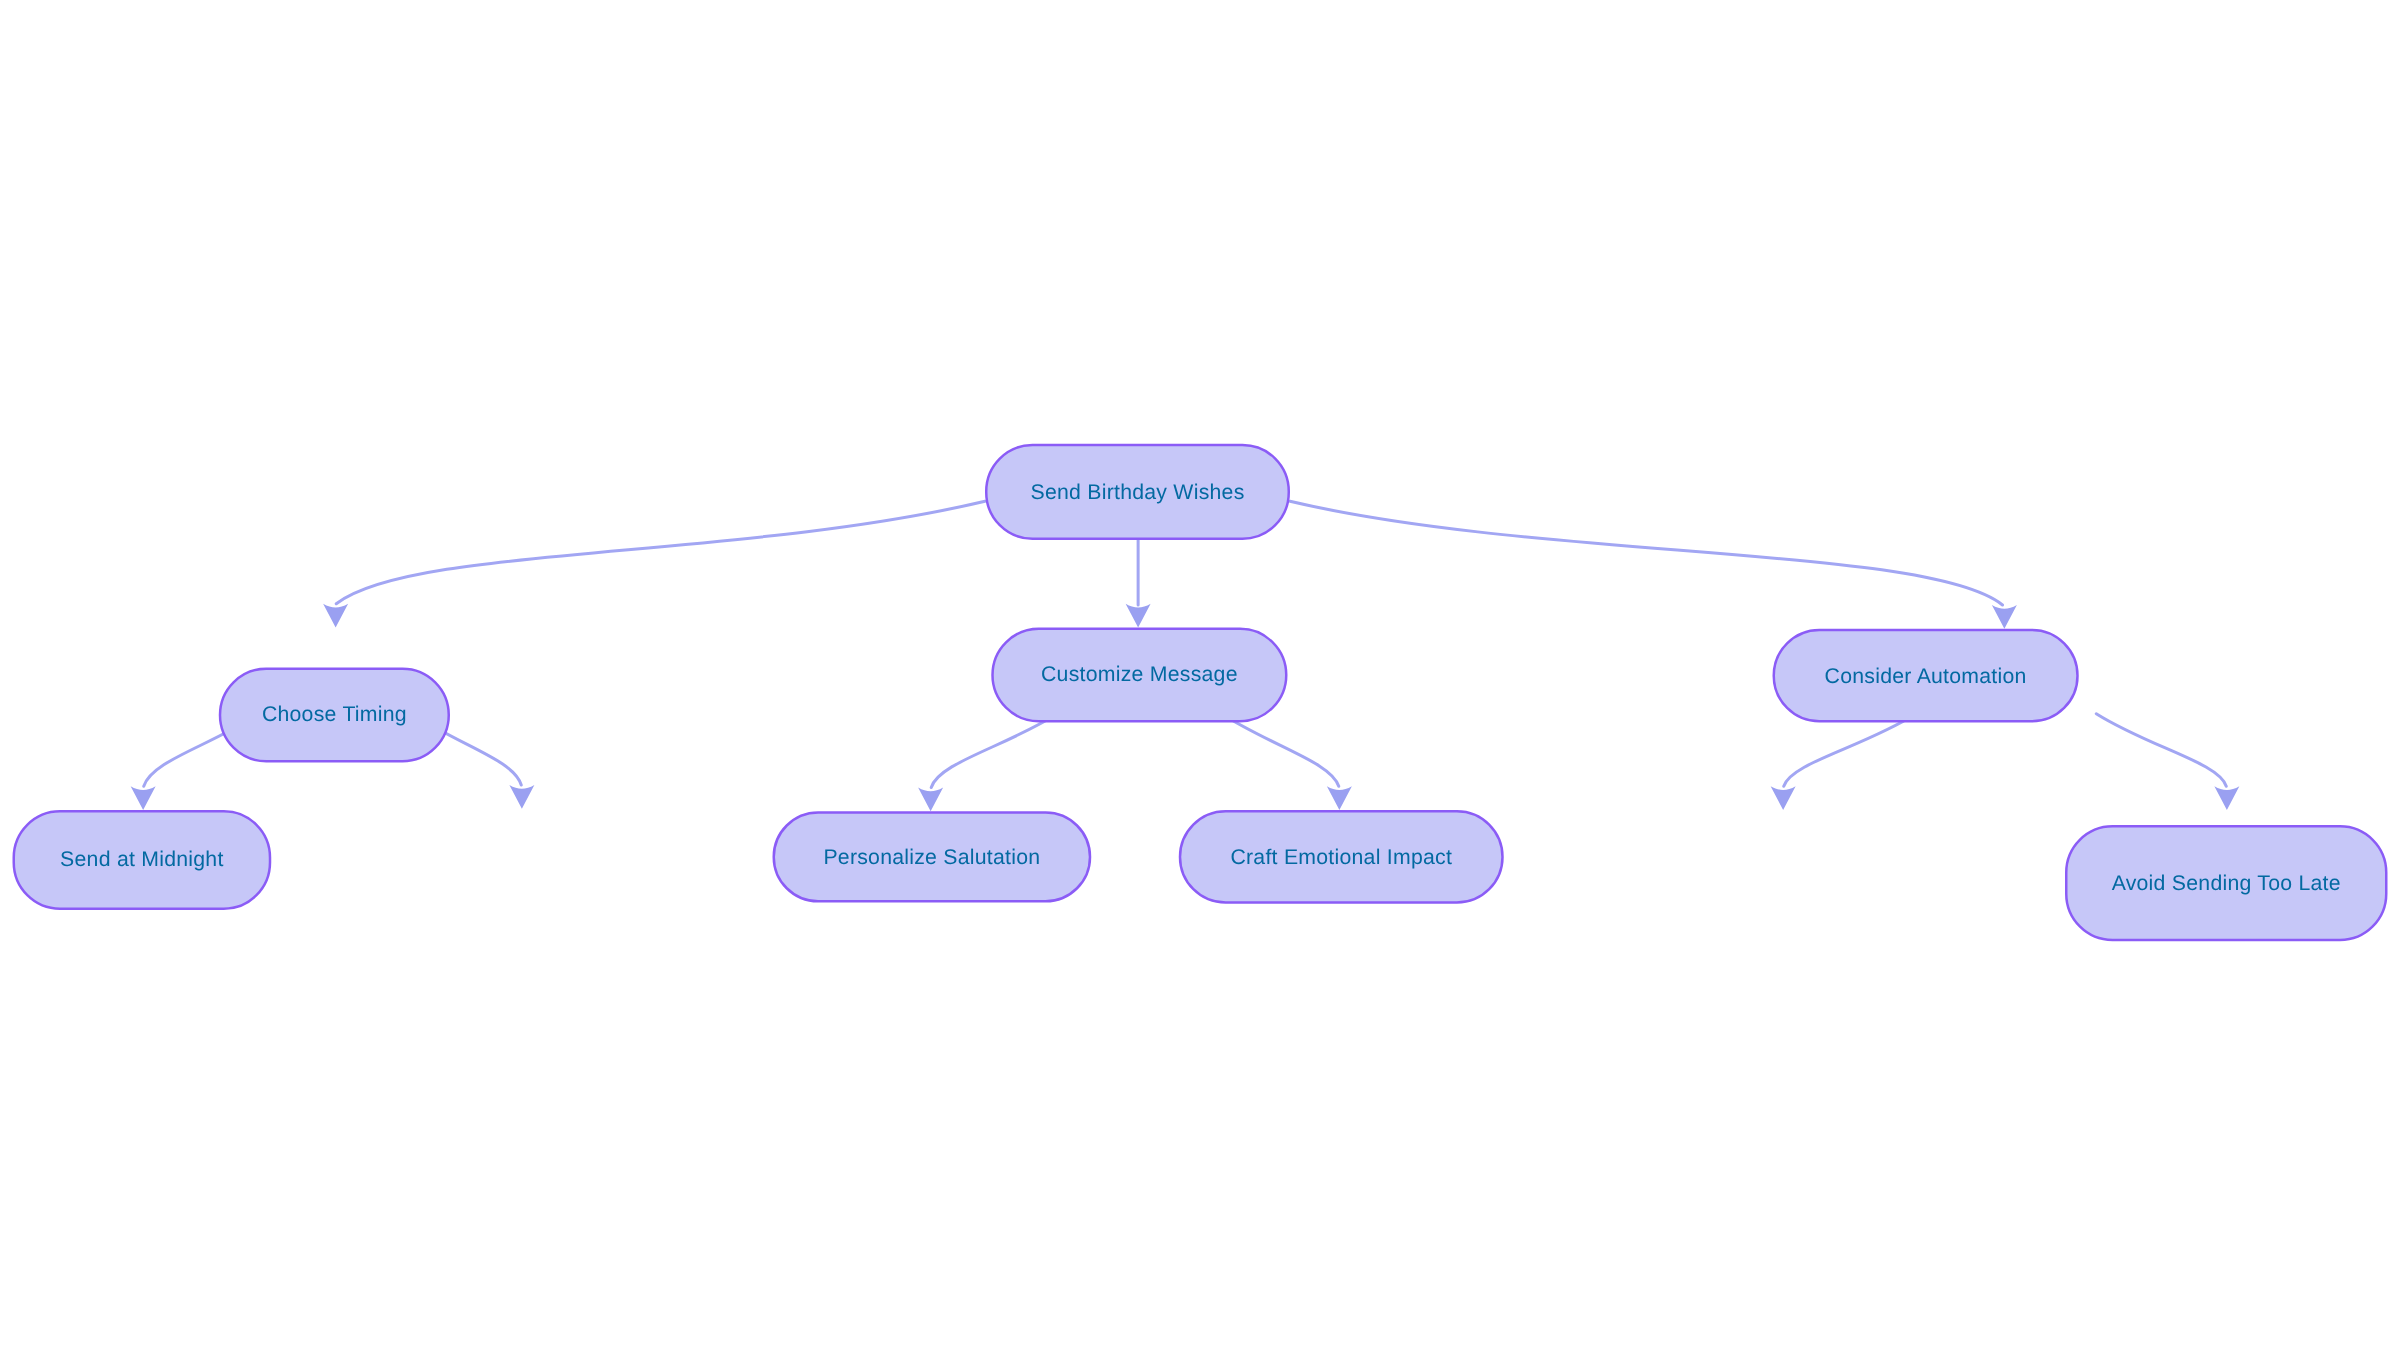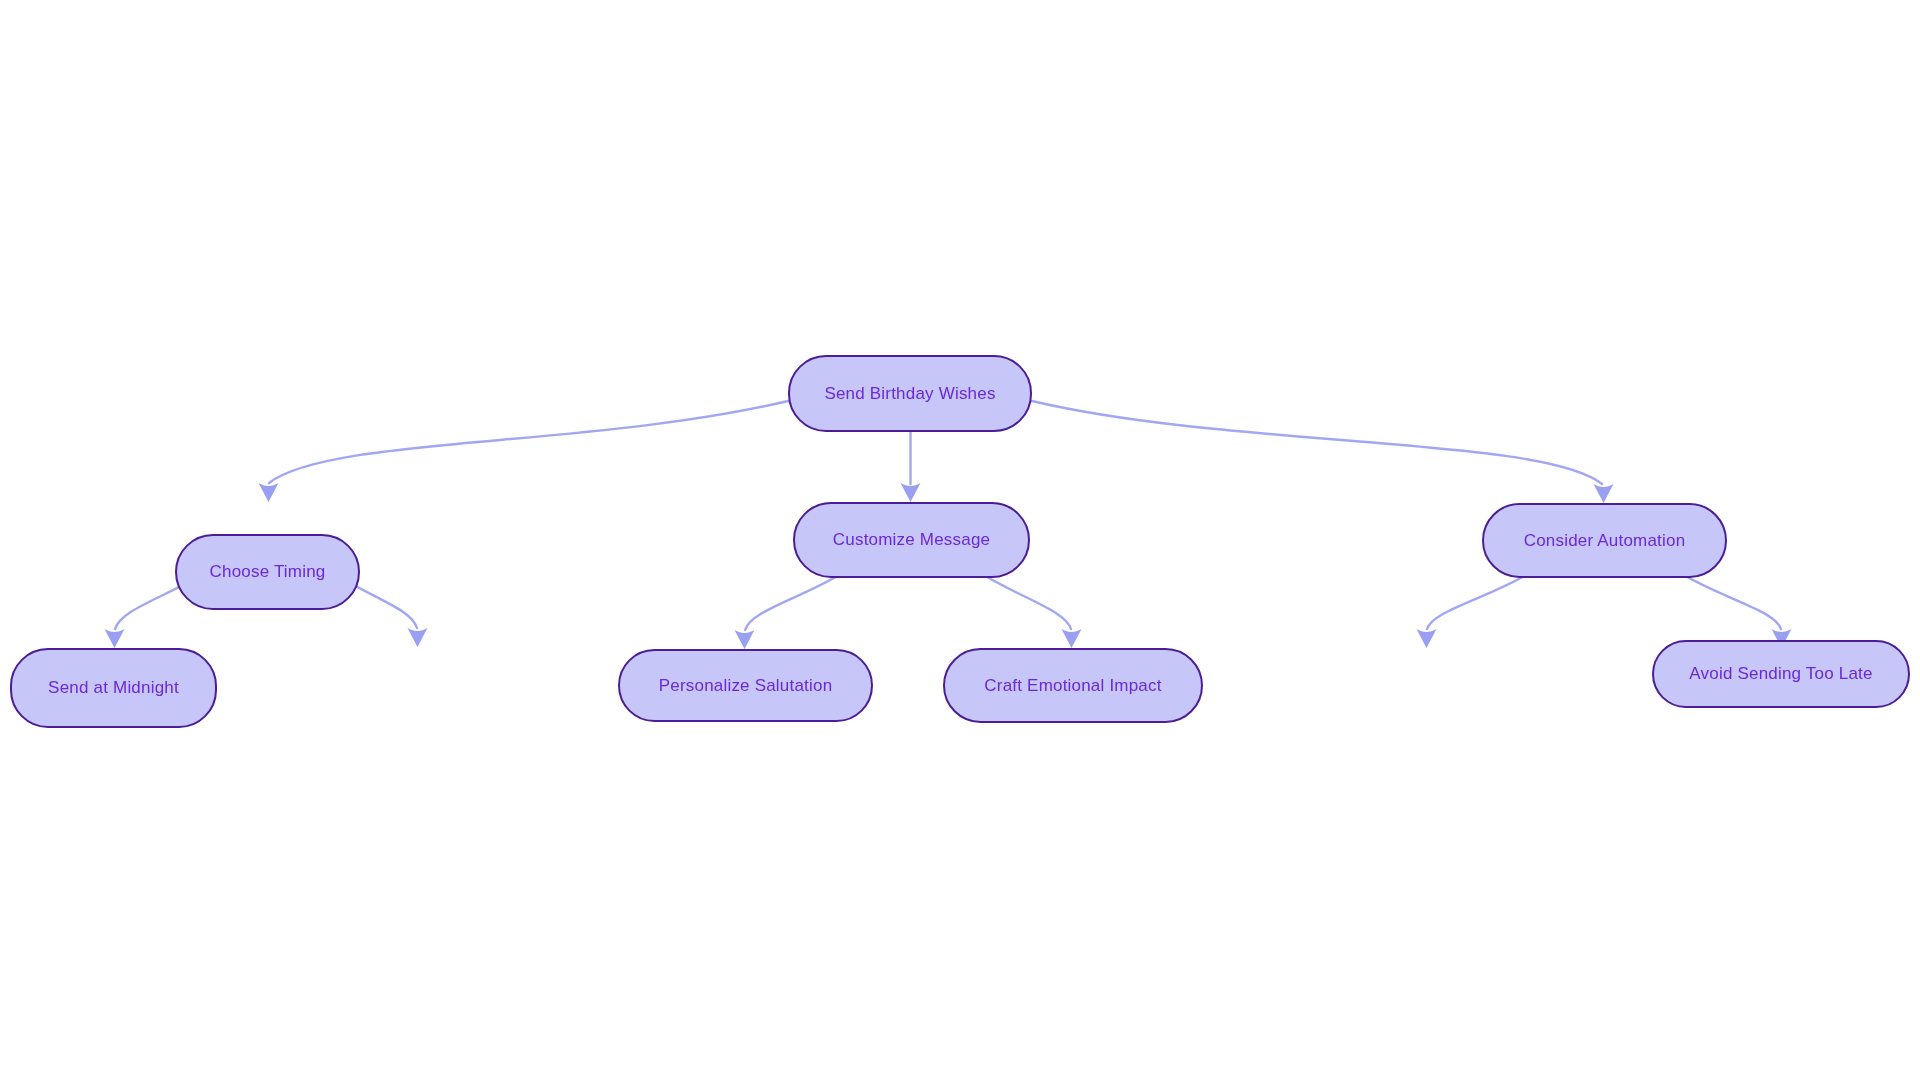--- a/index.html
+++ b/index.html
@@ -32,23 +32,23 @@
     fill: #9aa0f1;
     stroke: none;
   }
   .node {
     position: absolute;
     display: flex;
     align-items: center;
     justify-content: center;
     box-sizing: border-box;
     background: #c6c7f8;
-    border: 2px solid #4c1d95;
+    border: 2px solid #8b5cf6;
     border-radius: 38px;
-    color: #6d28d9;
+    color: #0369a1;
     font-size: 17px;
     letter-spacing: 0.2px;
     white-space: nowrap;
     text-align: center;
   }
 </style>
 </head>
 <body>
 
 <div class="canvas">
@@ -100,25 +100,25 @@
       <path class="arrowhead" d="M 1771.5 629 C 1778.5 633, 1784.5 633, 1791.5 629 L 1781.5 648 Z"></path>
     </g>
   </svg>
 
   <div class="node" style="left:788px; top:355px; width:244px; height:77px;">Send Birthday Wishes</div>
 
   <div class="node" style="left:175px; top:502px; width:185px; height:76px;margin-top:32px;">Choose Timing</div>
 
   <div class="node" style="left:793px; top:502px; width:237px; height:76px;">Customize Message</div>
 
-  <div class="node" style="left:1482px; top:503px; width:245px; height:75px;">Consider Automation</div>
+  <div class="node" style="left:1418px; top:503px; width:245px; height:75px;">Consider Automation</div>
 
   <div class="node" style="left:10px; top:648px; width:207px; height:80px;">Send at Midnight</div>
 
 
   <div class="node" style="left:618px; top:649px; width:255px; height:73px;">Personalize Salutation</div>
 
   <div class="node" style="left:943px; top:648px; width:260px; height:75px;">Craft Emotional Impact</div>
 
 
-  <div class="node" style="left:1652px; top:640px; width:258px; height:68px;">Avoid Sending Too Late</div>
+  <div class="node" style="left:1652px; top:660px; width:258px; height:93px;">Avoid Sending Too Late</div>
 
 </div>
 
 </body></html>

